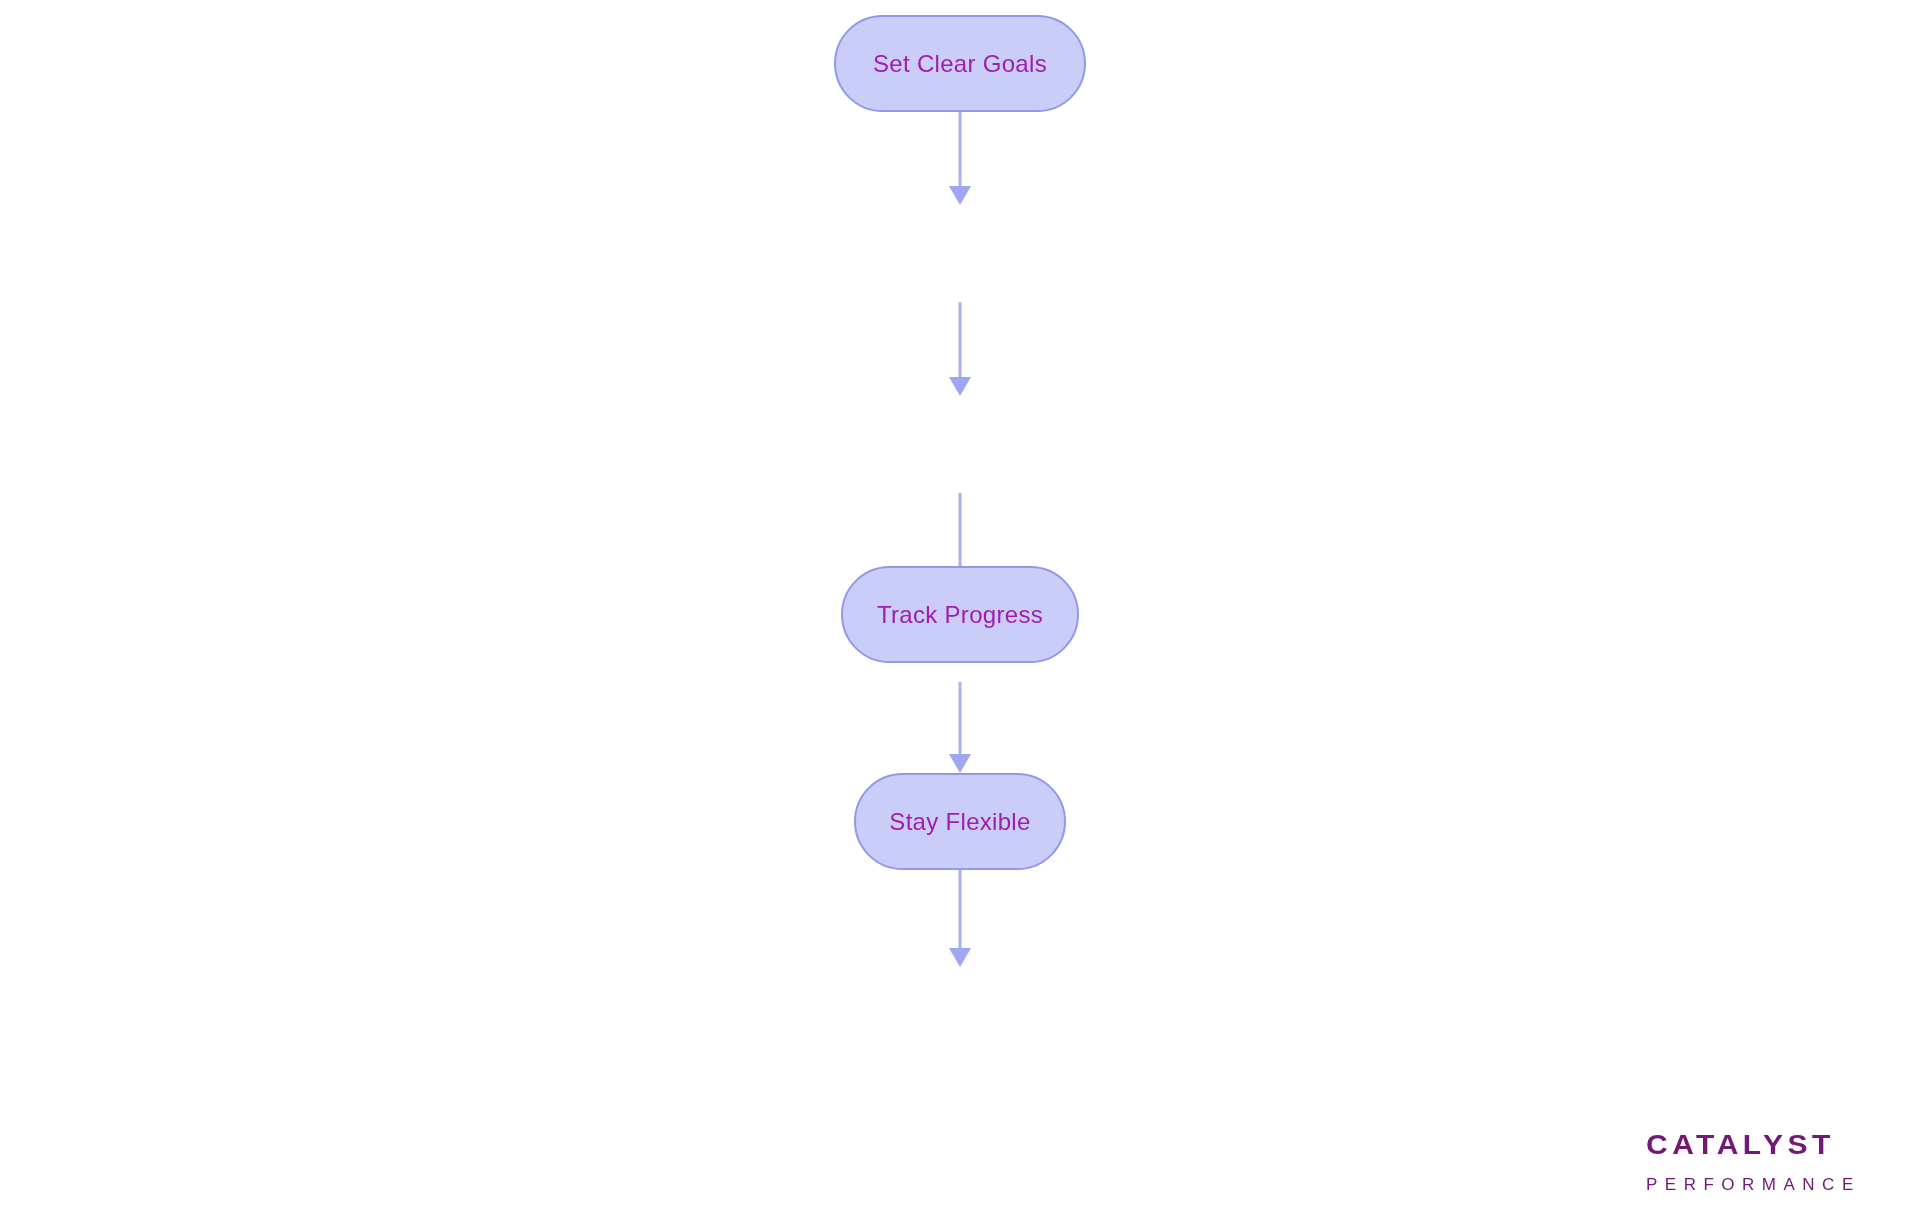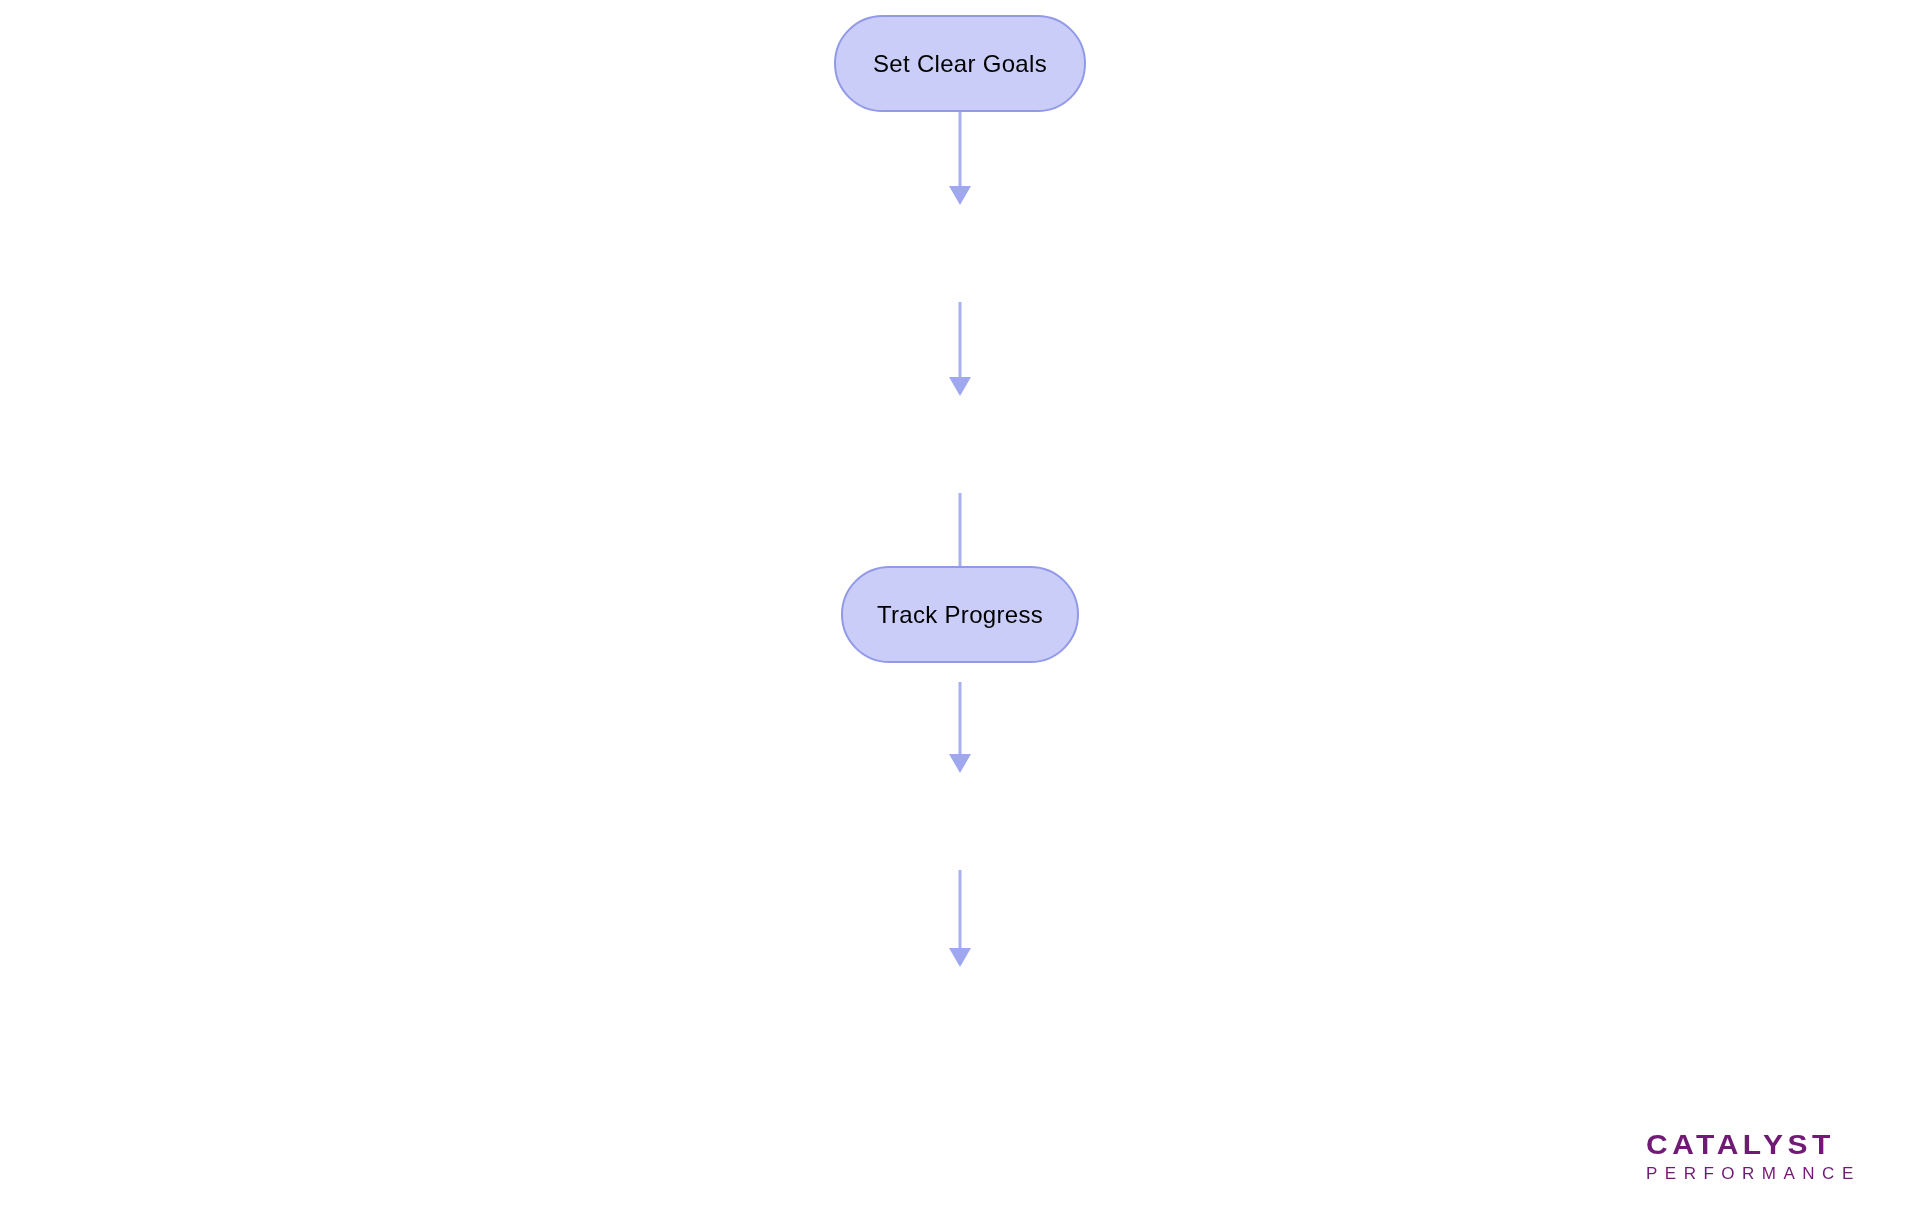--- a/index.html
+++ b/index.html
@@ -22,21 +22,21 @@
     height: 97px;
     box-sizing: border-box;
     background: #c9cdf8;
     border: 2px solid #9199e8;
     border-radius: 48.5px;
     display: flex;
     align-items: center;
     justify-content: center;
   }
   .node span {
-    color: #000000;
+    color: #a21caf;
     font-size: 24px;
     letter-spacing: 0.3px;
     white-space: nowrap;
   }
   .n1 { top: 15px;  width: 252px; }
   .n2 { top: 205px; width: 290px; }
   .n3 { top: 396px; width: 198px; }
   .n4 { top: 566px; width: 238px; }
   .n5 { top: 773px; width: 212px; }
   .n6 { top: 967px; width: 316px; }
@@ -81,21 +81,21 @@
   }
   .brand-line1 {
     font-size: 30px;
     font-weight: 900;
     letter-spacing: 4.5px;
     line-height: 1.0;
     transform: scaleY(0.95);
     transform-origin: left top;
   }
   .brand-line2 {
-    margin-top: 5px;
+    margin-top: 16px;
     font-size: 17px;
     font-weight: 500;
     letter-spacing: 7.5px;
     line-height: 1.0;
   }
 </style>
 </head>
 <body>
 
 <div class="canvas">
@@ -123,20 +123,23 @@
 
   <div class="node n4">
     <span>Track Progress</span>
   </div>
 
   <div class="arrow a4">
     <div class="shaft"></div>
     <div class="head"></div>
   </div>
 
+  <div class="node n5">
+    <span>Stay Flexible</span>
+  </div>
 
   <div class="arrow a5">
     <div class="shaft"></div>
     <div class="head"></div>
   </div>
 
 
   <div class="brand">
     <div class="brand-line1">CATALYST</div>
     <div class="brand-line2">PERFORMANCE</div>

